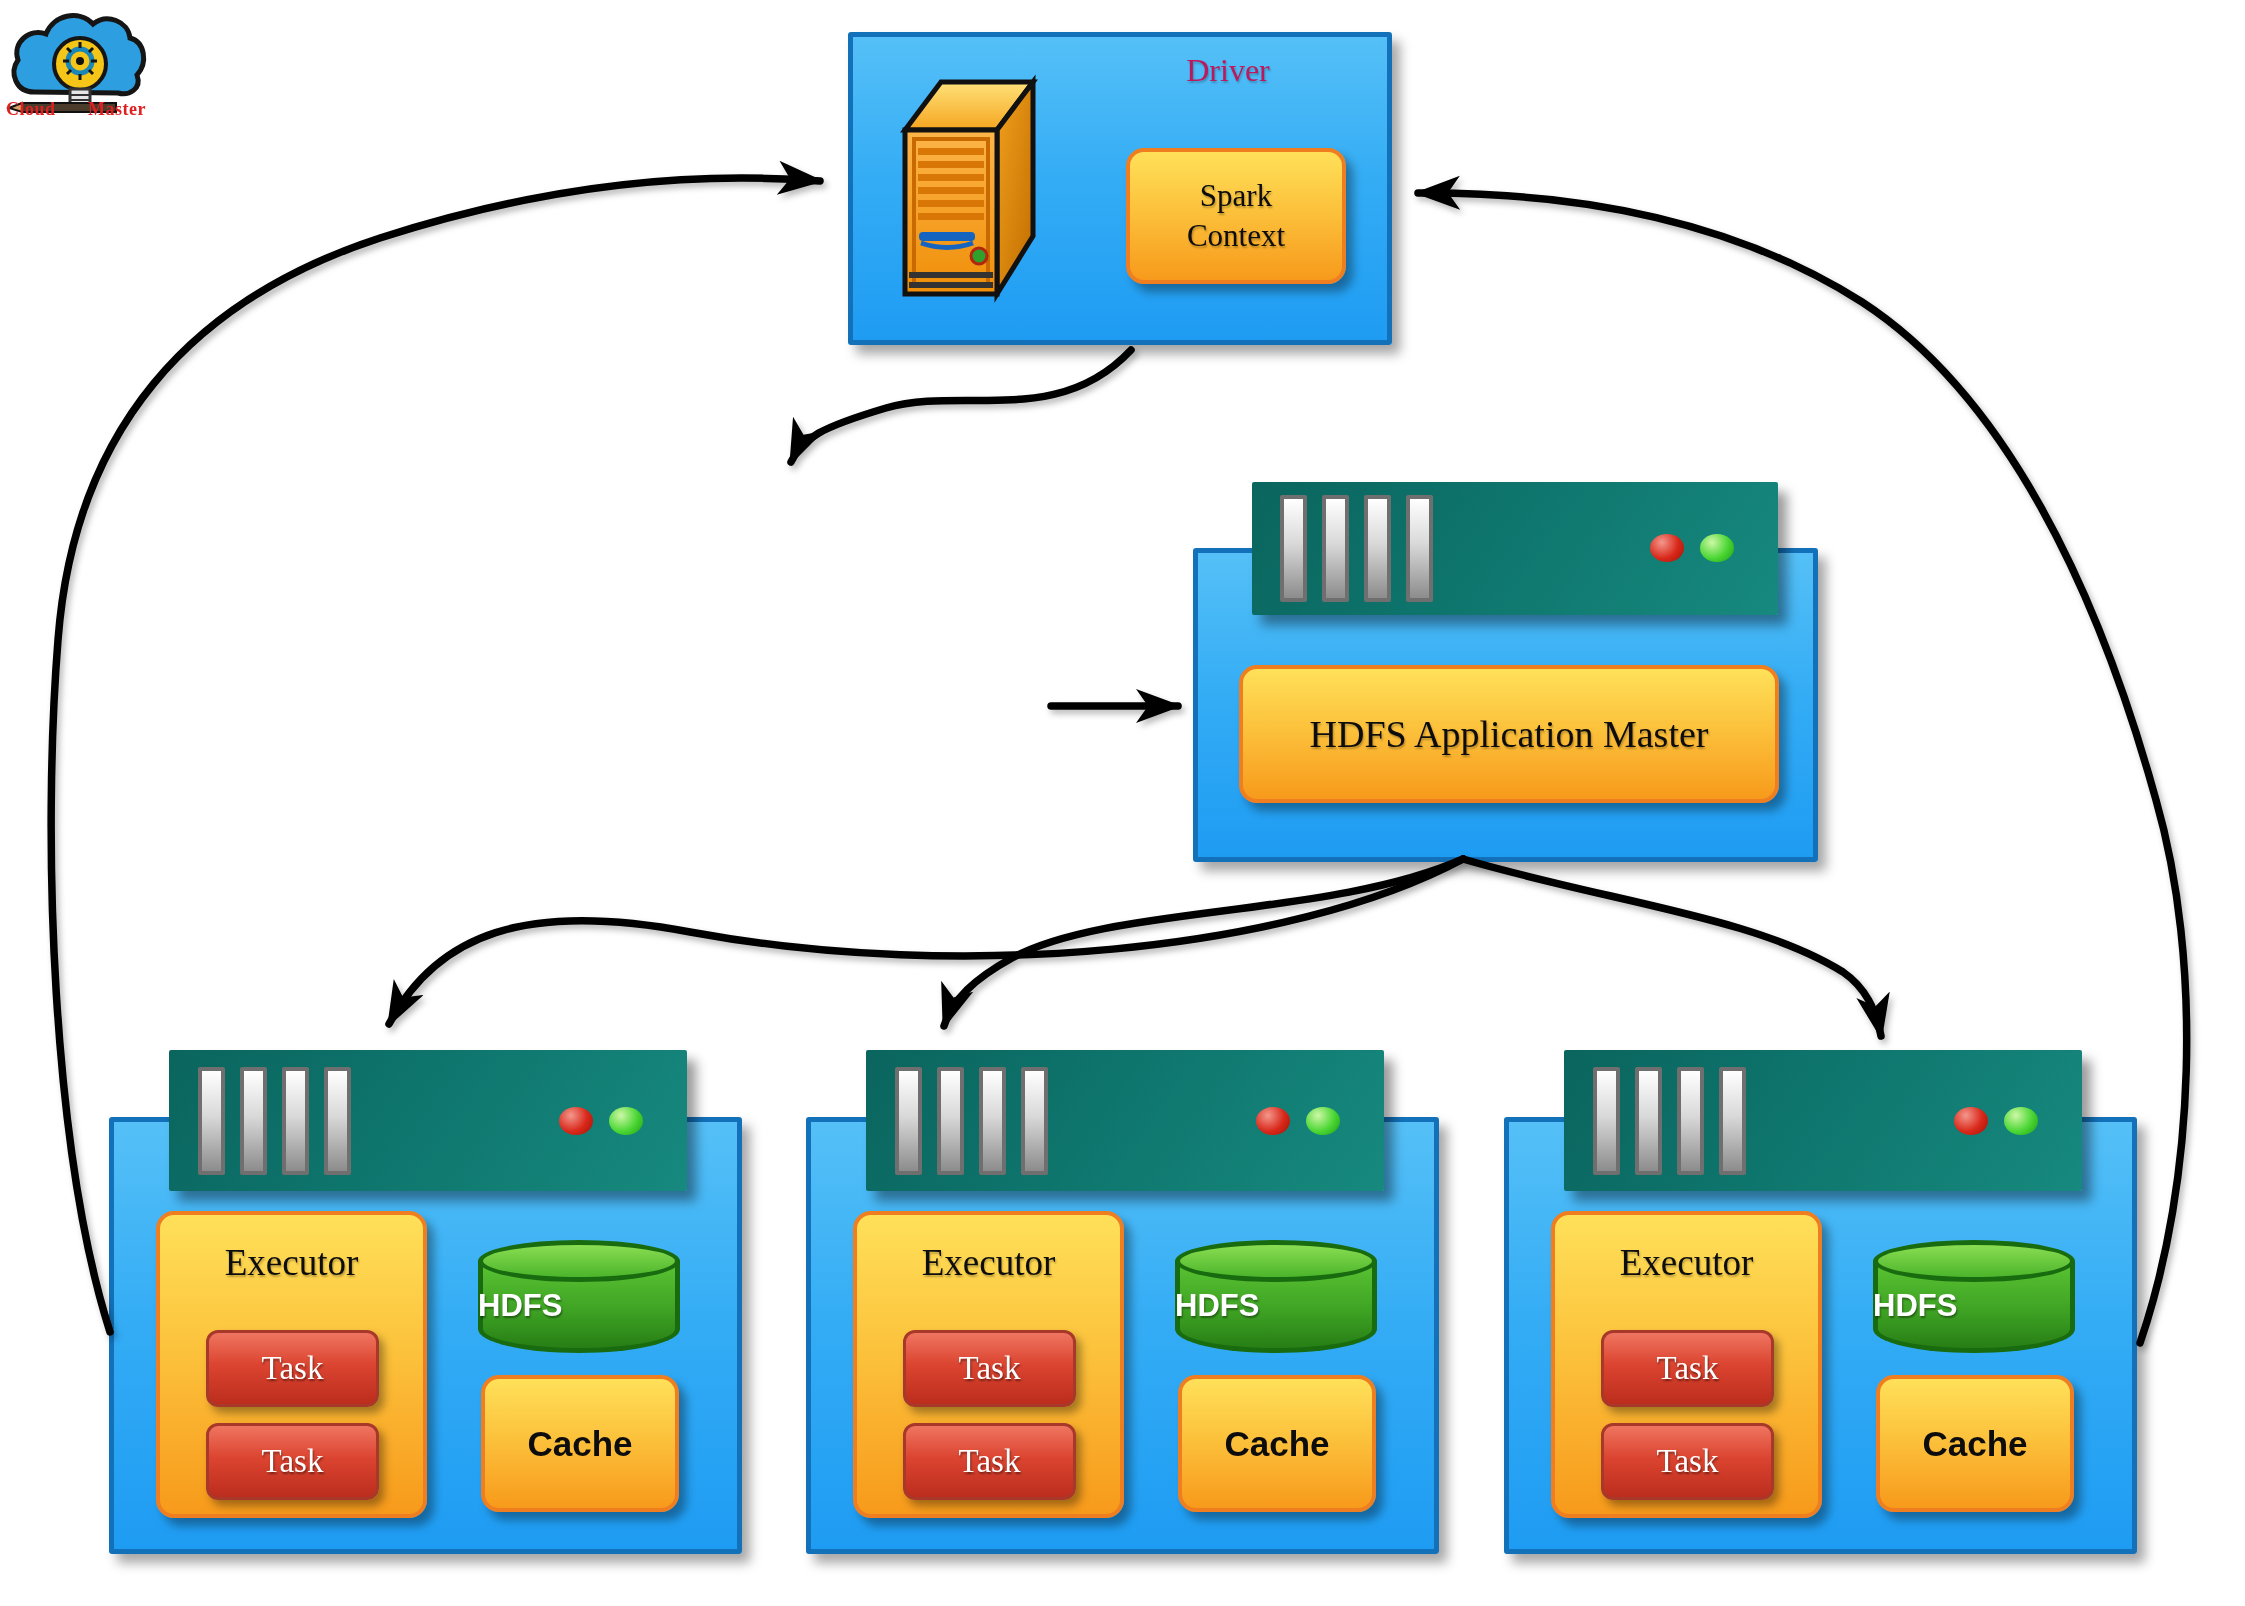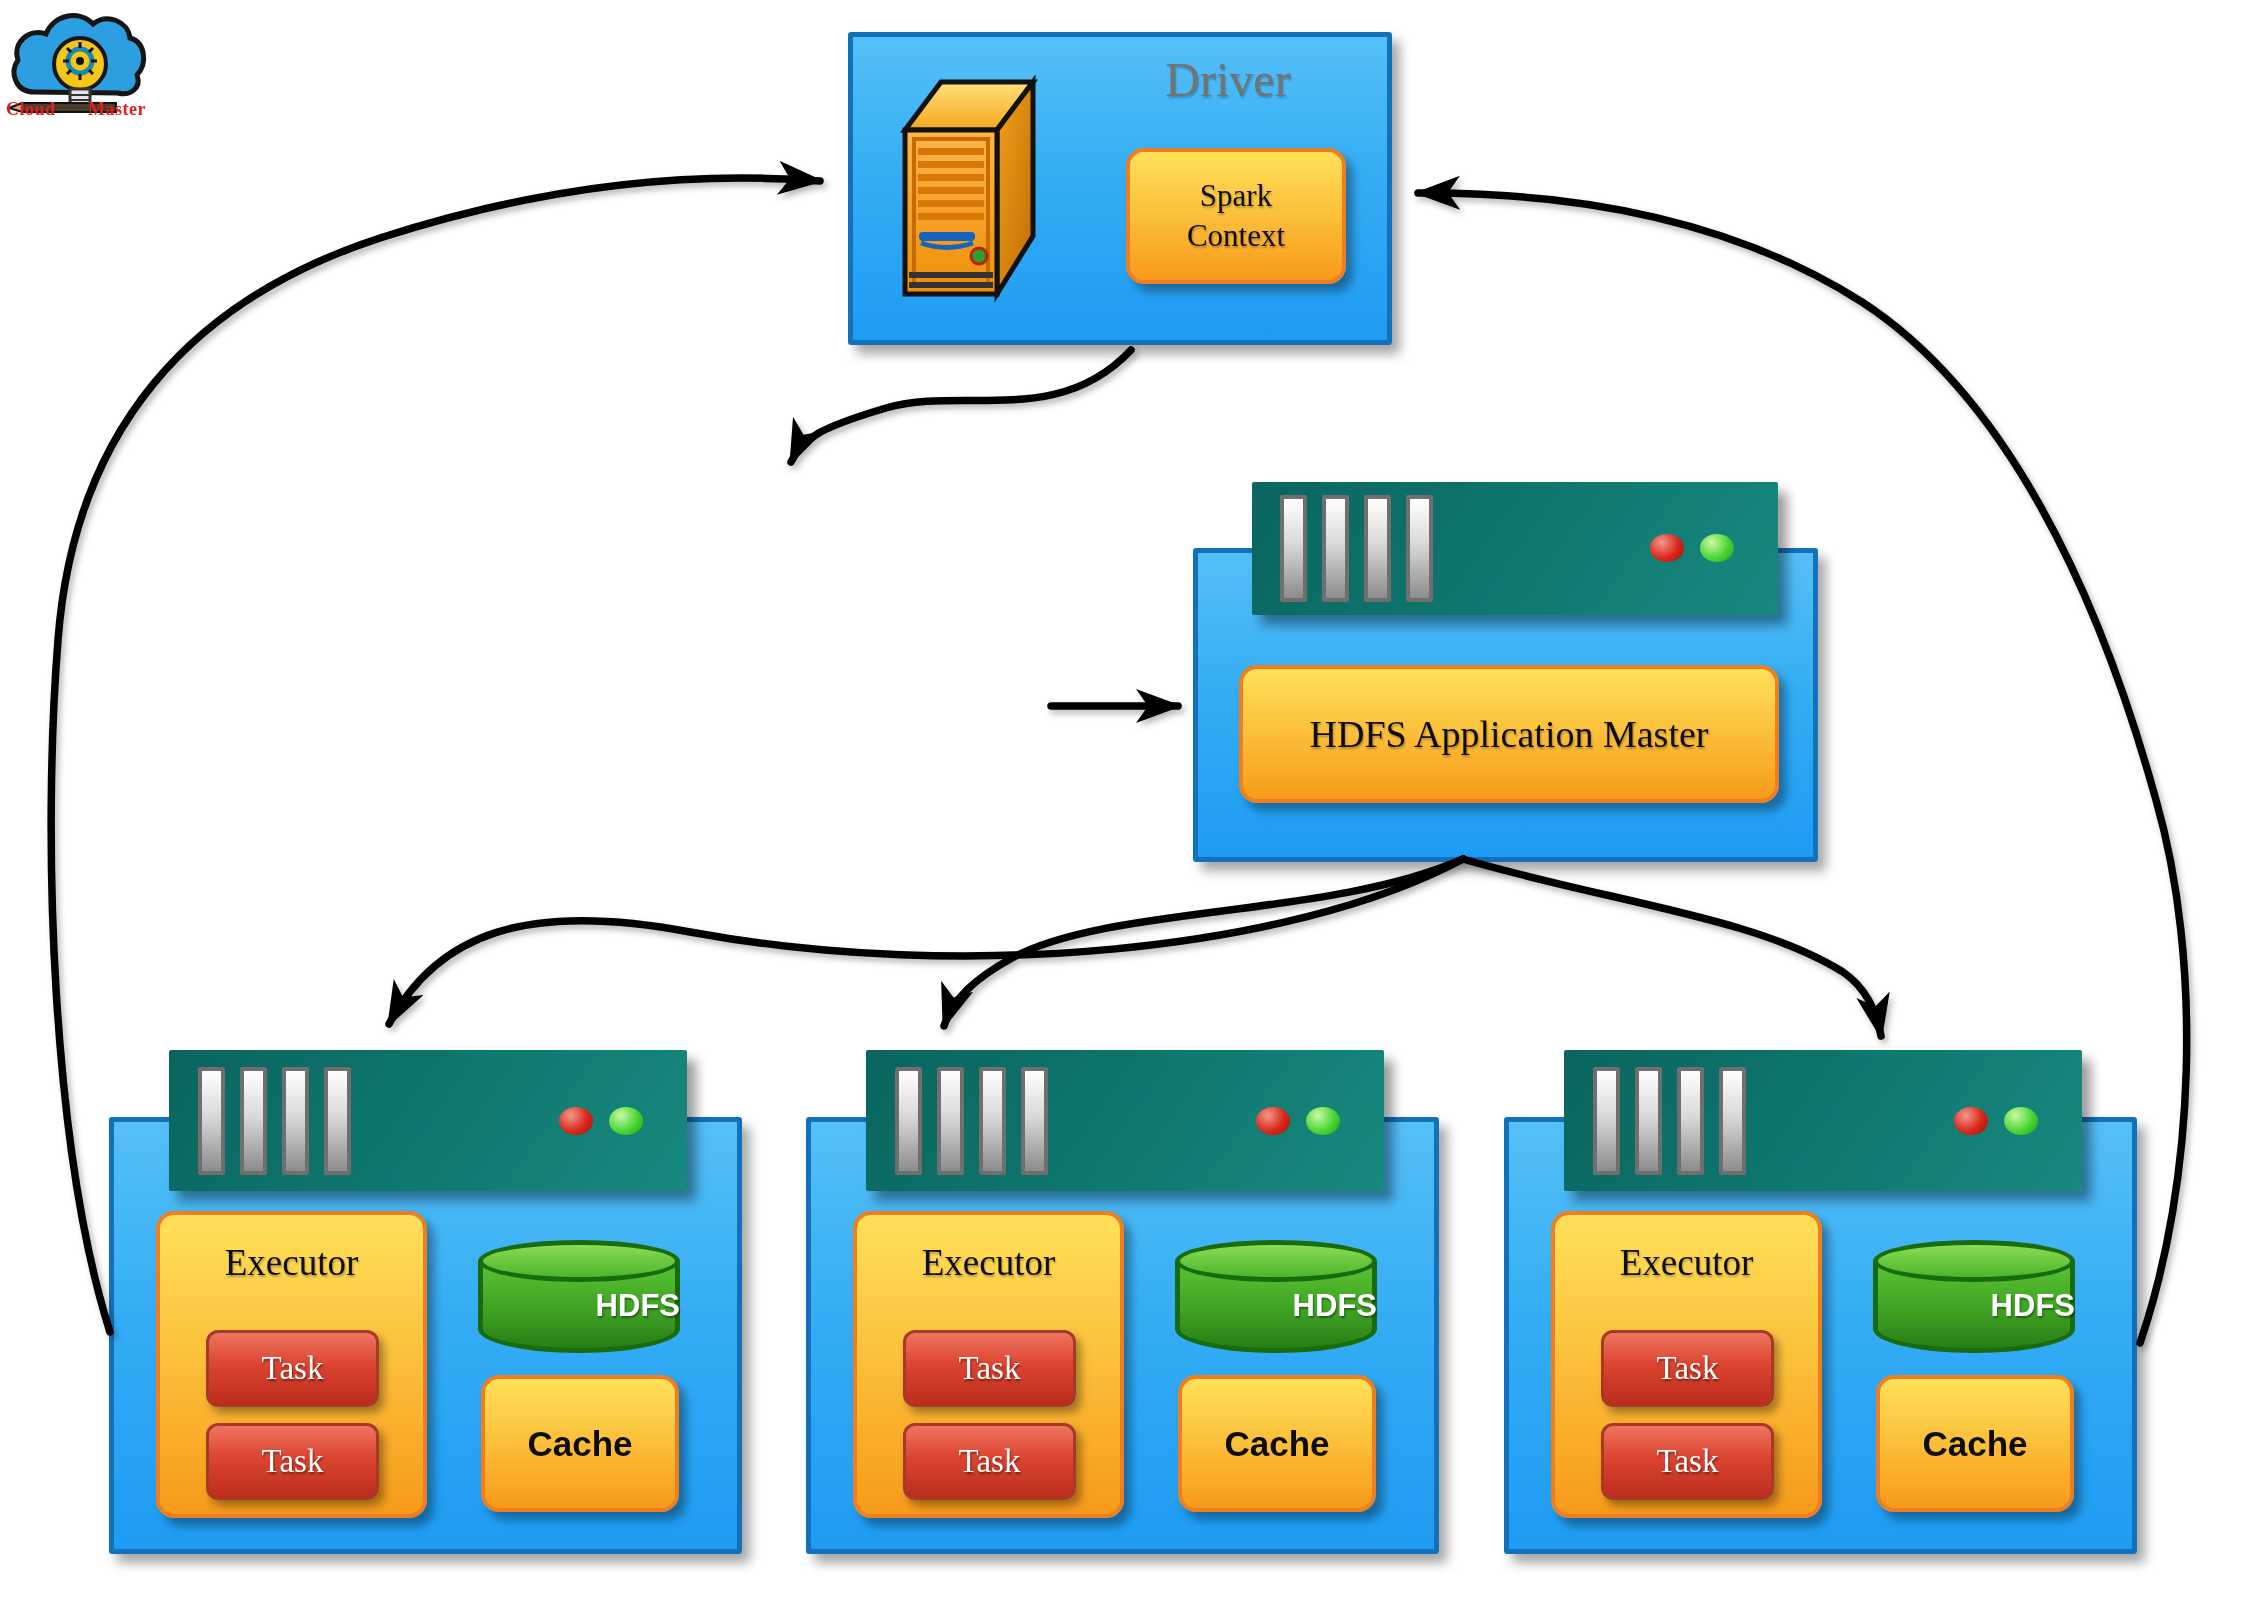--- a/index.html
+++ b/index.html
@@ -42,30 +42,30 @@
 
   
   .cylinder{position:absolute;}
   .cyl-body{position:absolute;left:0;right:0;top:21px;bottom:0;box-sizing:border-box;
     background:linear-gradient(180deg,#5BC433 0%,#3FA424 55%,#277E15 100%);
     border:5px solid #186B0E;border-top:none;
     border-radius:0 0 50% 50% / 0 0 24px 24px;}
   .cyl-top{position:absolute;left:0;right:0;top:0;height:42px;box-sizing:border-box;
     background:linear-gradient(180deg,#8ADD52 0%,#4CB52B 100%);
     border:5px solid #186B0E;border-radius:50%;}
-  .cyl-label{position:absolute;left:0;right:0;top:48px;text-align:right;
+  .cyl-label{position:absolute;left:0;right:0;top:48px;text-align:left;
     font-family:"Liberation Sans",sans-serif;font-weight:700;font-size:31px;color:#ffffff;
     text-shadow:1px 2px 2px rgba(0,0,0,0.4);}
   .cache-label{font-family:"Liberation Sans",sans-serif;font-weight:700;font-size:35px;
     text-shadow:none;}
 
   .exec-label{position:absolute;left:0;right:0;top:26px;text-align:center;font-size:37px;
     color:#0d0d0d;text-shadow:1px 2px 2px rgba(0,0,0,0.28);}
 
-  .driver-title{position:absolute;text-align:center;font-size:48px;color:#737373;
+  .driver-title{position:absolute;text-align:center;font-size:32px;color:#be185d;
     text-shadow:1px 2px 2px rgba(0,0,0,0.25);}
   .spark-ctx{font-size:31px;line-height:1.3;text-align:center;}
   .spark-ctx .inner{width:150px;}
   .mid-label{font-size:38px;}
 
   .arrows{position:absolute;left:0;top:0;pointer-events:none;
     filter:drop-shadow(3px 4px 3px rgba(0,0,0,0.28));}
 
   .logo-text{position:absolute;font-family:"Liberation Serif",serif;font-weight:700;
     color:#E02020;font-size:18px;letter-spacing:0.5px;}

